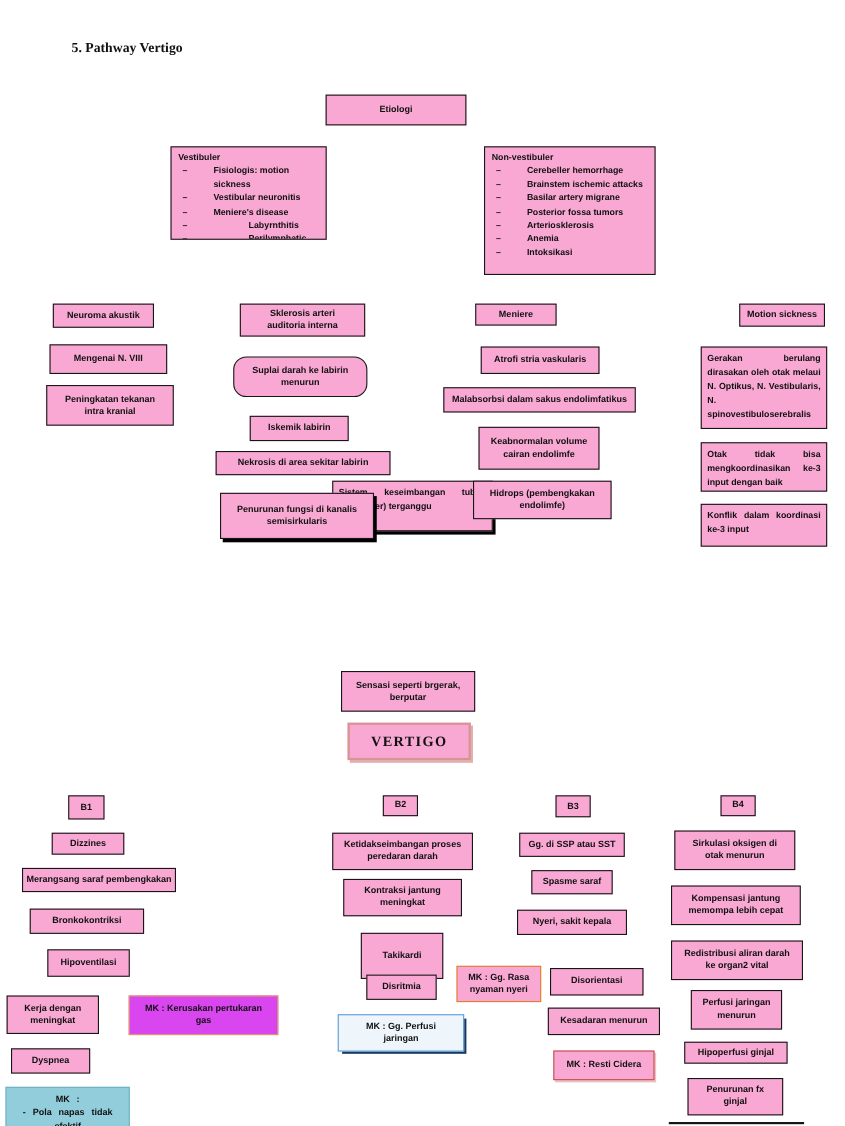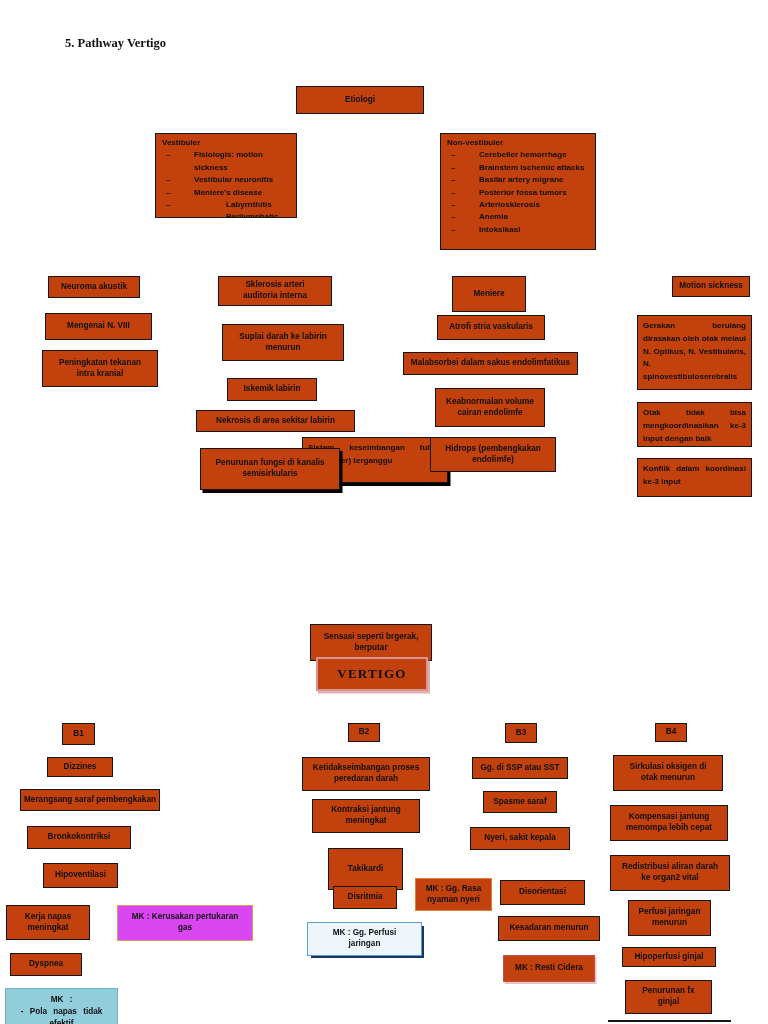--- a/index.html
+++ b/index.html
@@ -1,20 +1,20 @@
 <!DOCTYPE html>
 <html><head>
 <meta charset="utf-8">
 <style>
   html,body{margin:0;padding:0;background:#ffffff;}
   body{width:768px;height:1024px;overflow:hidden;font-family:"Liberation Sans",sans-serif;}
   #page{position:relative;width:768px;height:1024px;background:#fff;overflow:hidden;}
   #page-title{position:absolute;left:65px;top:36px;margin:0;font-family:"Liberation Serif",serif;
     font-size:12.5px;font-weight:bold;color:#111;}
-  .box{position:absolute;box-sizing:border-box;border:1.6px solid #161616;background:#c2410c;
+  .box{position:absolute;box-sizing:border-box;border:1.6px solid #161616;background:#f9a8d4;
     display:flex;align-items:center;justify-content:center;text-align:center;
     white-space:pre-line;font-size:8.2px;font-weight:bold;line-height:1.32;
     padding:1px 3px;color:#101010;}
   .justify{display:block;text-align:justify;padding:4px 5px;font-size:8px;line-height:1.6;}
   .shadow{box-shadow:2.5px 3px 0 0 #000;}
   .vertigo{border:2px solid #d89492;box-shadow:2px 2.5px 0 rgba(192,80,77,.45);
     font-family:"Liberation Serif",serif;font-size:13px;letter-spacing:1.2px;}
   .orange-fill{background:#d946ef;border-color:#de9a66;}
   .cyan-fill{background:#92cddc;border-color:#6fb2c4;word-spacing:4px;line-height:1.5;}
   .orange-outline{border:1.8px solid #e0812f;}
@@ -36,47 +36,47 @@
   <div id="canvas">
       <div class="box" style="left: 296px; top: 86px; width: 128px; height: 28px;">Etiologi</div>
       <div class="box list" style="left: 155px; top: 133px; width: 142px; height: 85px;"><div class="ltitle">Vestibuler</div><div class="li ind1"><span class="dash">–</span><span class="txt">Fisiologis: motion sickness</span></div><div class="li ind1"><span class="dash">–</span><span class="txt">Vestibular neuronitis</span></div><div class="li ind1"><span class="dash">–</span><span class="txt">Meniere's disease</span></div><div class="li ind2"><span class="dash">–</span><span class="txt">Labyrnthitis</span></div><div class="li ind2"><span class="dash">–</span><span class="txt">Perilymphatic</span></div></div>
       <div class="box list" style="left: 440px; top: 133px; width: 156px; height: 117px;"><div class="ltitle">Non-vestibuler</div><div class="li ind1"><span class="dash">–</span><span class="txt">Cerebeller hemorrhage</span></div><div class="li ind1"><span class="dash">–</span><span class="txt">Brainstem ischemic attacks</span></div><div class="li ind1"><span class="dash">–</span><span class="txt">Basilar artery migrane</span></div><div class="li ind1"><span class="dash">–</span><span class="txt">Posterior fossa tumors</span></div><div class="li ind1"><span class="dash">–</span><span class="txt">Arteriosklerosis</span></div><div class="li ind1"><span class="dash">–</span><span class="txt">Anemia</span></div><div class="li ind1"><span class="dash">–</span><span class="txt">Intoksikasi</span></div></div>
       <div class="box" style="left: 48px; top: 276px; width: 92px; height: 22px;">Neuroma akustik</div>
       <div class="box" style="left: 45px; top: 313px; width: 107px; height: 27px;">Mengenai N. VIII</div>
       <div class="box" style="left: 42px; top: 350px; width: 116px; height: 37px;">Peningkatan tekanan
 intra kranial</div>
       <div class="box" style="left: 218px; top: 276px; width: 114px; height: 30px;">Sklerosis arteri
 auditoria interna</div>
-      <div class="box" style="left: 222px; top: 324px; width: 122px; height: 37px;">Suplai darah ke labirin
+      <div class="box" style="left: 212px; top: 324px; width: 122px; height: 37px; border-radius: 12px;">Suplai darah ke labirin
 menurun</div>
       <div class="box" style="left: 227px; top: 378px; width: 90px; height: 23px;">Iskemik labirin</div>
       <div class="box" style="left: 196px; top: 410px; width: 159px; height: 22px;">Nekrosis di area sekitar labirin</div>
       <div class="box shadow justify" style="left: 302px; top: 437px; width: 146px; height: 46px; z-index: 1;">Sistem keseimbangan tubuh (vestibuler) terganggu</div>
       <div class="box shadow" style="left: 200px; top: 448px; width: 140px; height: 42px; z-index: 2;">Penurunan fungsi di kanalis
 semisirkularis</div>
       <div class="box" style="left: 430px; top: 437px; width: 126px; height: 35px; z-index: 2;">Hidrops (pembengkakan
 endolimfe)</div>
-      <div class="box" style="left: 452px; top: 276px; width: 74px; height: 36px;">Meniere</div>
+      <div class="box" style="left: 432px; top: 276px; width: 74px; height: 20px;">Meniere</div>
       <div class="box" style="left: 437px; top: 315px; width: 108px; height: 25px;">Atrofi stria vaskularis</div>
       <div class="box" style="left: 403px; top: 352px; width: 175px; height: 23px;">Malabsorbsi dalam sakus endolimfatikus</div>
       <div class="box" style="left: 435px; top: 388px; width: 110px; height: 39px;">Keabnormalan volume
 cairan endolimfe</div>
       <div class="box" style="left: 672px; top: 276px; width: 78px; height: 21px;">Motion sickness</div>
       <div class="box justify" style="left: 637px; top: 315px; width: 115px; height: 75px;">Gerakan berulang dirasakan oleh otak melaui N. Optikus, N. Vestibularis, N. spinovestibuloserebralis</div>
       <div class="box justify" style="left: 637px; top: 402px; width: 115px; height: 45px;">Otak tidak bisa mengkoordinasikan ke-3 input dengan baik</div>
       <div class="box justify" style="left: 637px; top: 458px; width: 115px; height: 39px;">Konflik dalam koordinasi ke-3 input</div>
-      <div class="box" style="left: 310px; top: 624px; width: 122px; height: 37px;">Sensasi seperti brgerak,
+      <div class="box" style="left: 310px; top: 610px; width: 122px; height: 37px;">Sensasi seperti brgerak,
 berputar</div>
       <div class="box vertigo" style="left: 316px; top: 657px; width: 112px; height: 34px;">VERTIGO</div>
       <div class="box" style="left: 62px; top: 723px; width: 33px; height: 22px;">B1</div>
       <div class="box" style="left: 47px; top: 757px; width: 66px; height: 20px;">Dizzines</div>
       <div class="box" style="left: 20px; top: 789px; width: 140px; height: 22px;">Merangsang saraf pembengkakan</div>
       <div class="box" style="left: 27px; top: 826px; width: 104px; height: 23px;">Bronkokontriksi</div>
       <div class="box" style="left: 43px; top: 863px; width: 75px; height: 25px;">Hipoventilasi</div>
-      <div class="box" style="left: 6px; top: 905px; width: 84px; height: 35px;">Kerja napas
+      <div class="box" style="left: 6px; top: 905px; width: 84px; height: 35px;">Kerja dengan
 meningkat</div>
       <div class="box orange-fill" style="left: 117px; top: 905px; width: 136px; height: 36px;">MK : Kerusakan pertukaran
 gas</div>
       <div class="box" style="left: 10px; top: 953px; width: 72px; height: 23px;">Dyspnea</div>
       <div class="box cyan-fill" style="left: 5px; top: 988px; width: 113px; height: 48px;">MK :
 - Pola napas tidak
 efektif</div>
       <div class="box" style="left: 348px; top: 723px; width: 32px; height: 19px;">B2</div>
       <div class="box" style="left: 302px; top: 757px; width: 128px; height: 34px;">Ketidakseimbangan proses
 peredaran darah</div>

